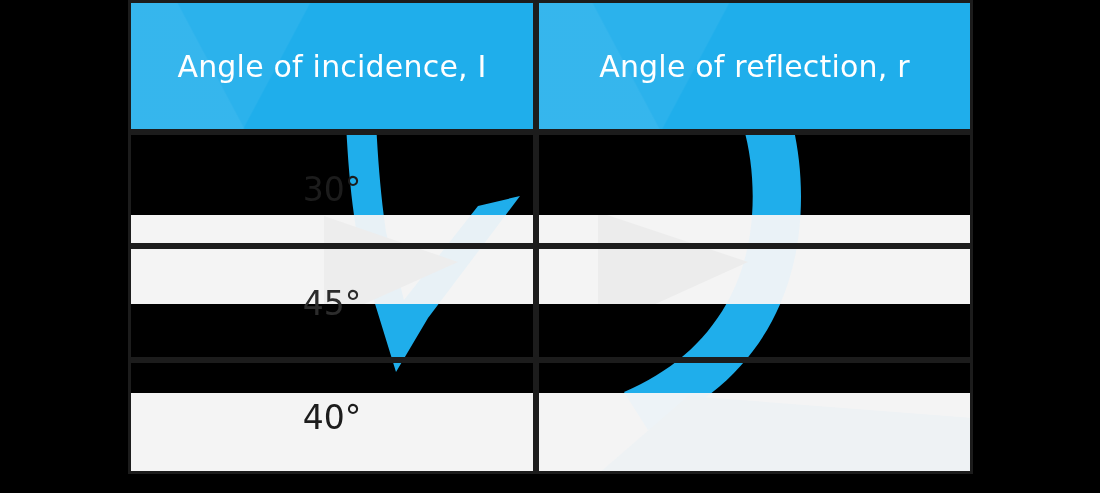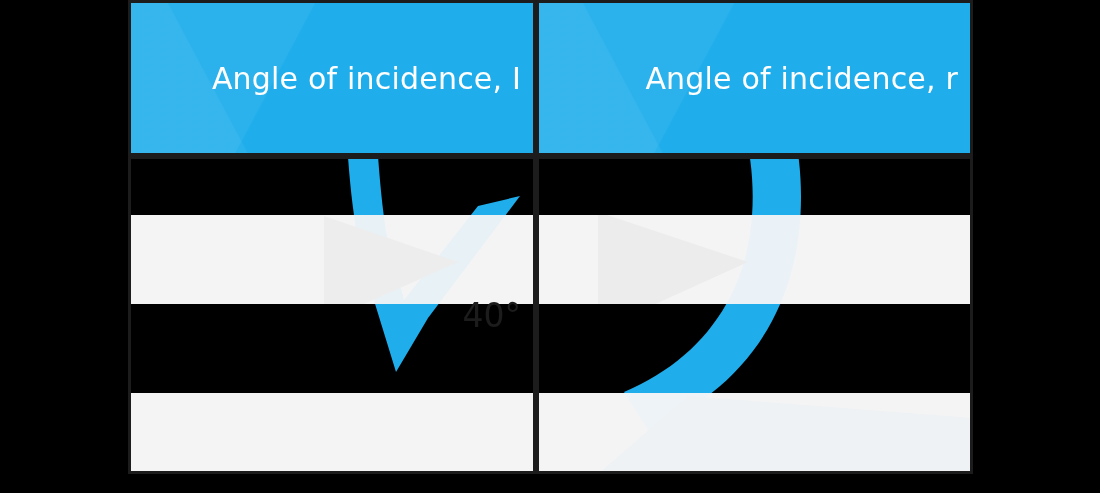--- a/index.html
+++ b/index.html
@@ -47,24 +47,24 @@
     height: 474px;
     border-collapse: separate;
     border-spacing: 0;
     table-layout: fixed;
   }
 
   table.data-table col.c1 { width: 408px; }
   table.data-table col.c2 { width: 437px; }
 
   th, td {
-    padding: 12px;
+    padding: 0;
     margin: 0;
     vertical-align: middle;
-    text-align: right;
+    text-align: center;
     position: relative;
     border: 3px solid #1c1c1c;
   }
 
   
   thead th {
     height: 126px;
     background: #1faeeb;
     color: #ffffff;
     font-size: 30px;
@@ -183,27 +183,43 @@
 
   <div id="table-wrap">
     <table class="data-table">
       <colgroup>
         <col class="c1">
         <col class="c2">
       </colgroup>
       <thead>
         <tr>
           <th>Angle of incidence, I</th>
-          <th>Angle of incidence, r</th>
+          <th>Angle of reflection, r</th>
         </tr>
       </thead>
       <tbody>
 
 
-
+        <tr class="row-light">
+          <td class="see-through">
+            <span class="cell-text">30°</span>
+          </td>
+          <td class="see-through">
+            <span class="cell-empty"></span>
+          </td>
+        </tr>
+
+        <tr class="row-dark">
+          <td class="see-through">
+            <span class="cell-text">45°</span>
+          </td>
+          <td class="see-through">
+            <span class="cell-empty"></span>
+          </td>
+        </tr>
 
         <tr class="row-light">
           <td class="see-through">
             <span class="cell-text">40°</span>
           </td>
           <td class="see-through">
             <span class="cell-empty"></span>
           </td>
         </tr>
 

